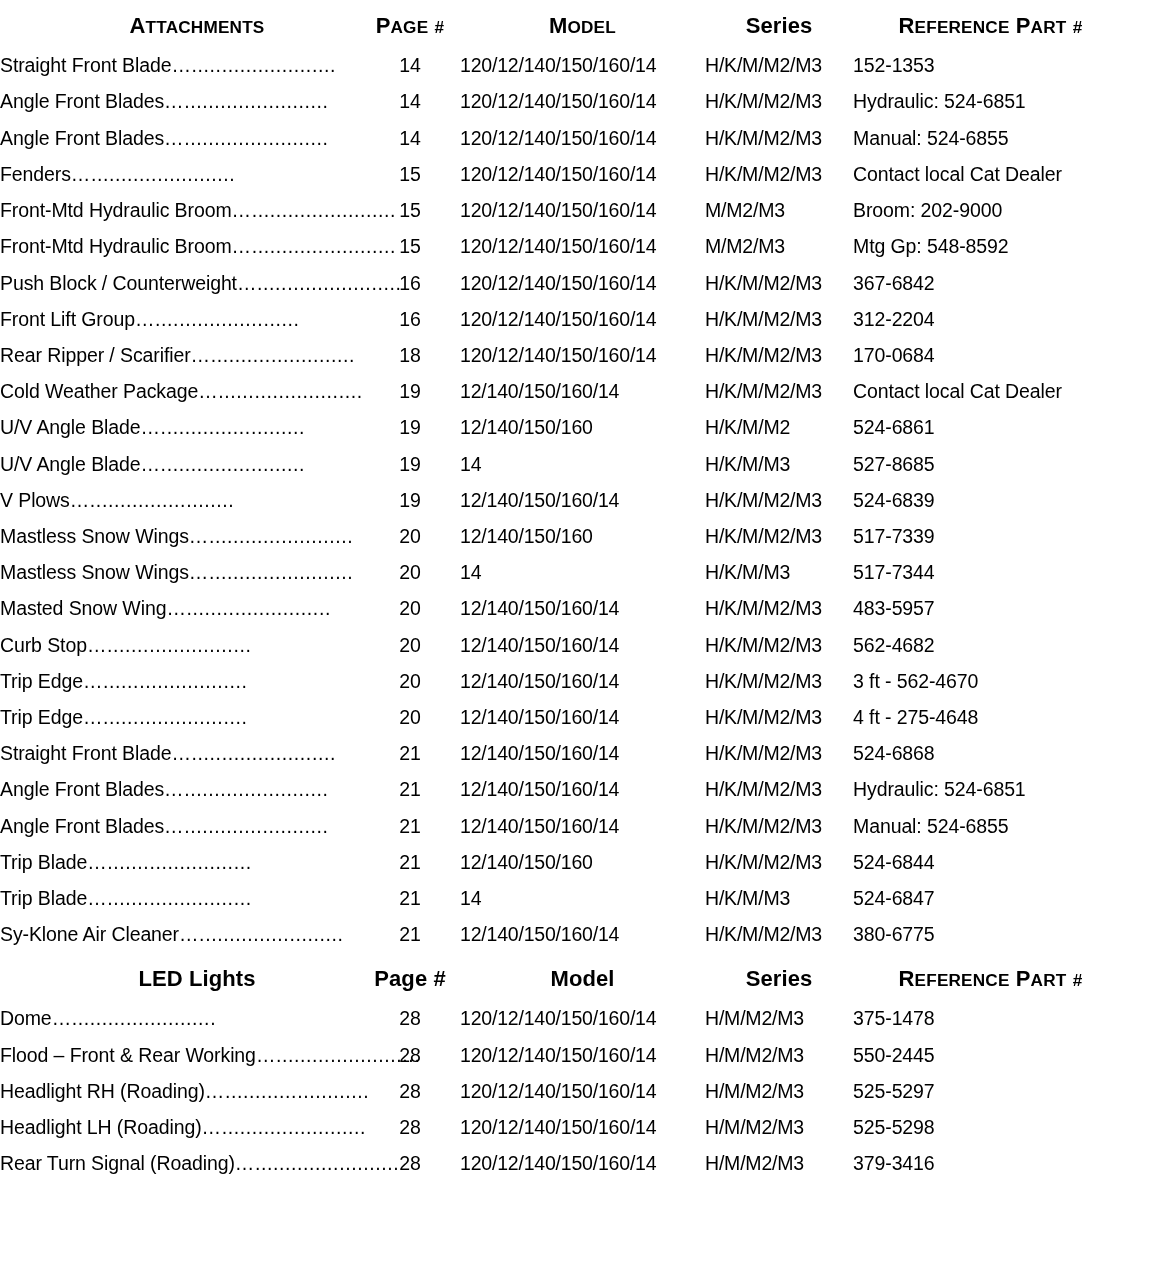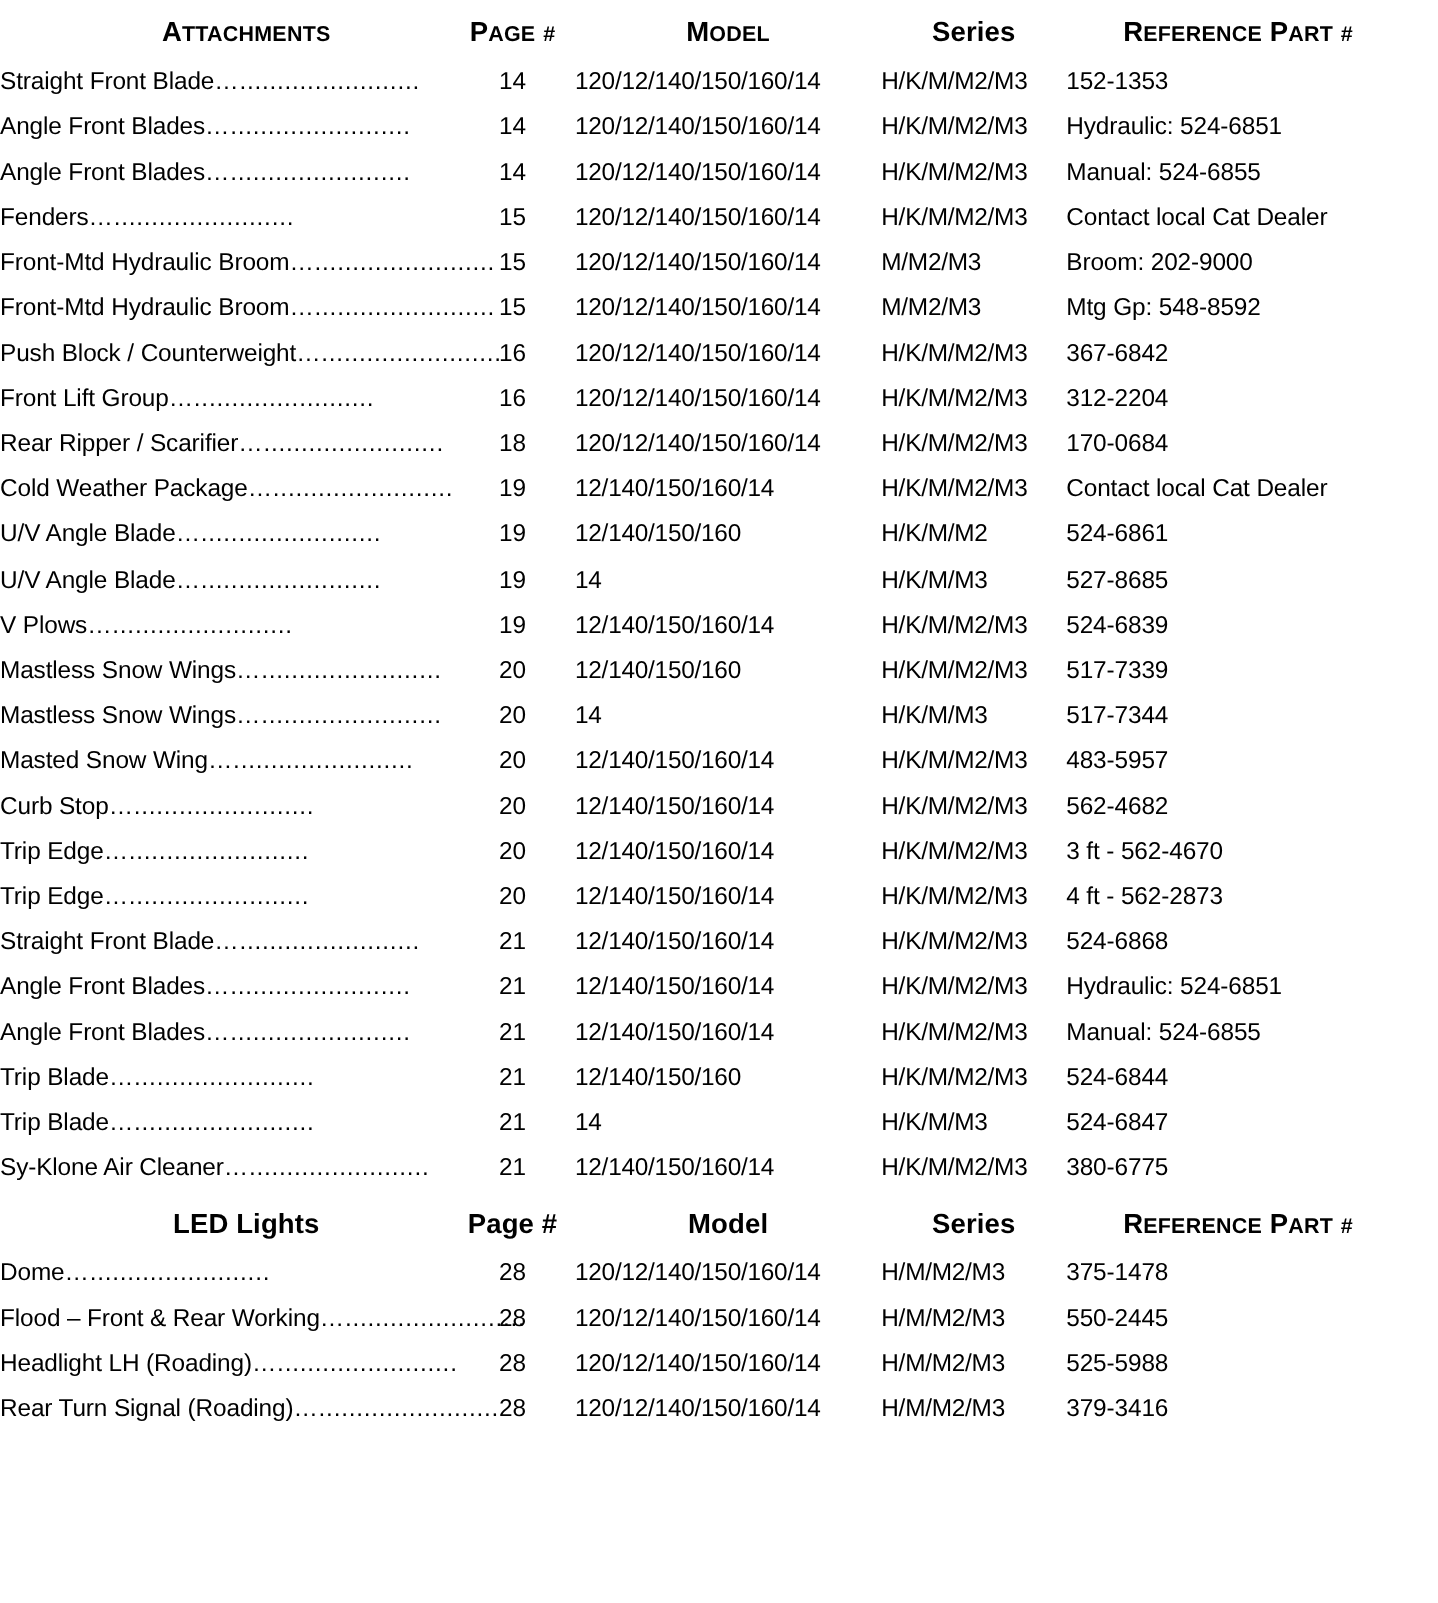--- a/index.html
+++ b/index.html
@@ -224,21 +224,21 @@
           <td class="d-page">20</td>
           <td class="d-model">12/140/150/160/14</td>
           <td class="d-series">H/K/M/M2/M3</td>
           <td class="d-ref">3 ft - 562-4670</td>
         </tr>
         <tr class="data-row">
           <td class="d-item"><span>Trip Edge</span><span class="leader">…........................</span></td>
           <td class="d-page">20</td>
           <td class="d-model">12/140/150/160/14</td>
           <td class="d-series">H/K/M/M2/M3</td>
-          <td class="d-ref">4 ft - 562-2873</td>
+          <td class="d-ref">4 ft - 275-4648</td>
         </tr>
         <tr class="data-row">
           <td class="d-item"><span>Straight Front Blade</span><span class="leader">…........................</span></td>
           <td class="d-page">21</td>
           <td class="d-model">12/140/150/160/14</td>
           <td class="d-series">H/K/M/M2/M3</td>
           <td class="d-ref">524-6868</td>
         </tr>
         <tr class="data-row">
           <td class="d-item"><span>Angle Front Blades</span><span class="leader">…........................</span></td>
@@ -290,25 +290,32 @@
           <td class="d-ref">375-1478</td>
         </tr>
         <tr class="data-row">
           <td class="d-item"><span>Flood – Front &amp; Rear Working</span><span class="leader">…........................</span></td>
           <td class="d-page">28</td>
           <td class="d-model">120/12/140/150/160/14</td>
           <td class="d-series">H/M/M2/M3</td>
           <td class="d-ref">550-2445</td>
         </tr>
         <tr class="data-row">
+          <td class="d-item"><span>Headlight RH (Roading)</span><span class="leader">…........................</span></td>
+          <td class="d-page">28</td>
+          <td class="d-model">120/12/140/150/160/14</td>
+          <td class="d-series">H/M/M2/M3</td>
+          <td class="d-ref">525-5297</td>
+        </tr>
+        <tr class="data-row">
           <td class="d-item"><span>Headlight LH (Roading)</span><span class="leader">…........................</span></td>
           <td class="d-page">28</td>
           <td class="d-model">120/12/140/150/160/14</td>
           <td class="d-series">H/M/M2/M3</td>
-          <td class="d-ref">525-5988</td>
+          <td class="d-ref">525-5298</td>
         </tr>
         <tr class="data-row">
           <td class="d-item"><span>Rear Turn Signal (Roading)</span><span class="leader">…........................</span></td>
           <td class="d-page">28</td>
           <td class="d-model">120/12/140/150/160/14</td>
           <td class="d-series">H/M/M2/M3</td>
           <td class="d-ref">379-3416</td>
         </tr>
       </tbody>
   </table>

